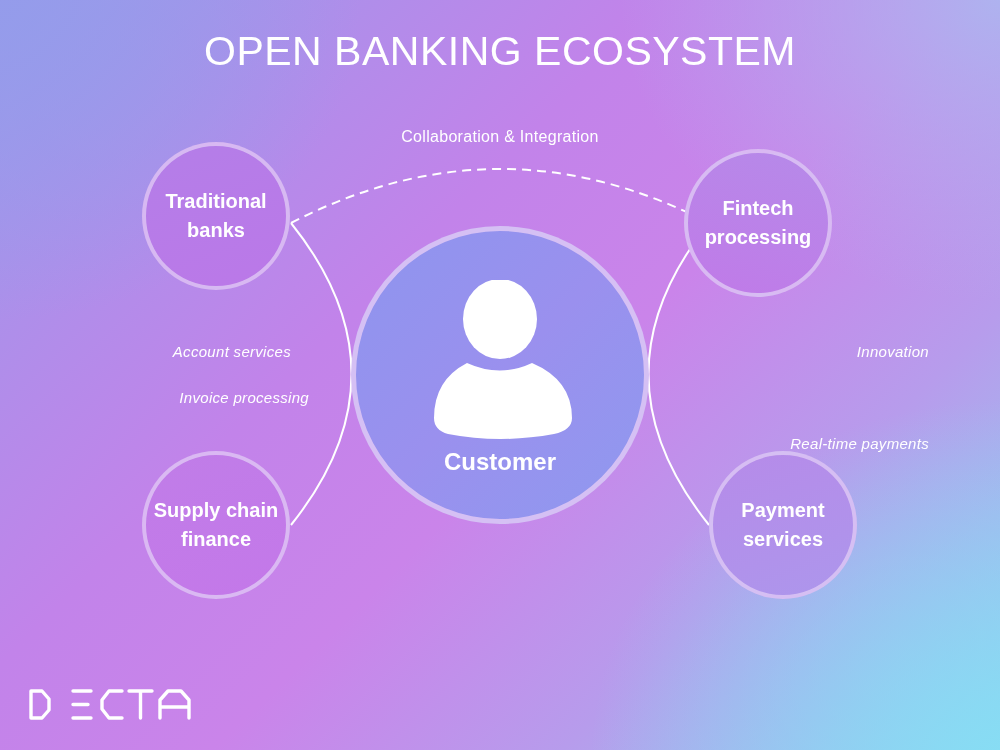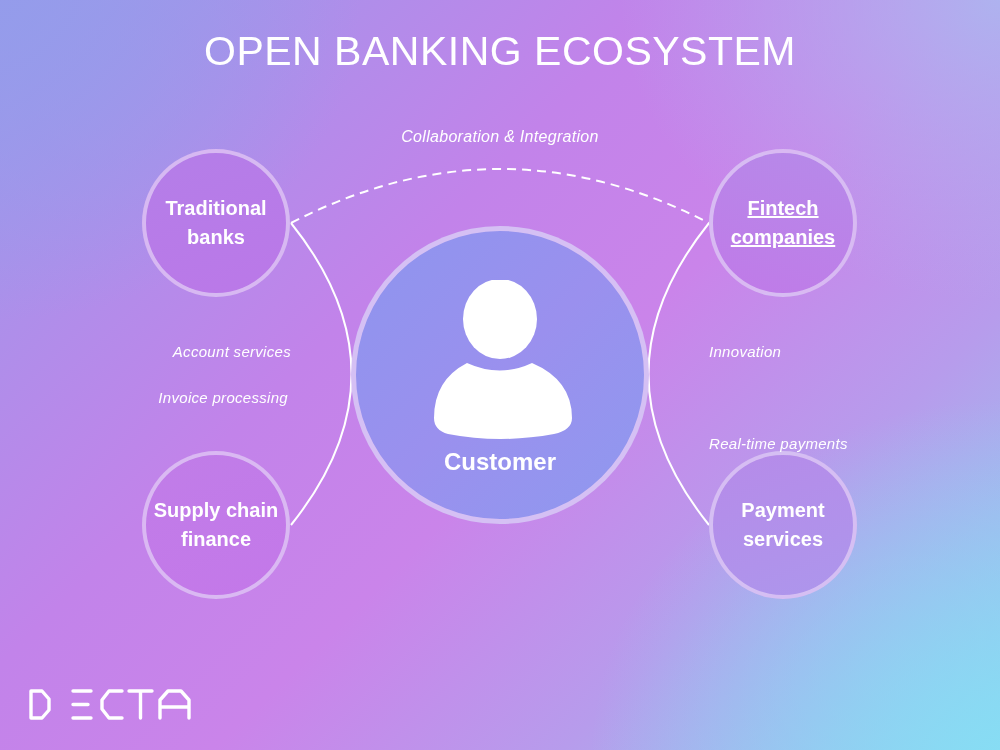--- a/index.html
+++ b/index.html
@@ -13,52 +13,52 @@
         linear-gradient(135deg, #9a9aea 0%, #c283ea 38%, #ca84ea 55%, #b79cec 75%, #92cff0 100%);
     }
     .canvas { position: absolute; left: 0; top: 0; width: 1000px; height: 622px; }
     .title {
       position: absolute; left: 0; top: 28px; width: 1000px; text-align: center;
       color: #ffffff; font-size: 41px; font-weight: 400; letter-spacing: 0.5px;
       font-family: "Liberation Sans", "DejaVu Sans", sans-serif;
     }
     .collab-label {
       position: absolute; left: 300px; top: 128px; width: 400px; text-align: center;
-      color: #ffffff; font-size: 16px; font-style: italic; letter-spacing: 0.3px;
+      color: #ffffff; font-size: 16px; letter-spacing: 0.3px;
     }
     svg.lines { position: absolute; left: 0; top: 0; }
     .node {
       position: absolute; border-radius: 50%;
       box-sizing: border-box;
       border: 4px solid rgba(226,205,245,0.75);
       display: flex; align-items: center; justify-content: center;
       text-align: center; color: #ffffff; font-weight: 700; font-size: 20px; line-height: 29px;
     }
     .node.small { width: 148px; height: 148px; }
-    .node.tl { left: 142px; top: 149px; background: linear-gradient(160deg, #b47ee8 0%, #bb78e8 100%); }
-    .node.tr { left: 709px; top: 149px; background: linear-gradient(200deg, #b68ae9 0%, #c07ae8 100%); text-decoration: underline; }
+    .node.tl { left: 142px; top: 142px; background: linear-gradient(160deg, #b47ee8 0%, #bb78e8 100%); }
+    .node.tr { left: 684px; top: 149px; background: linear-gradient(200deg, #b68ae9 0%, #c07ae8 100%); }
     .node.bl { left: 142px; top: 451px; background: linear-gradient(160deg, #c07de8 0%, #c478e9 100%); }
     .node.br { left: 709px; top: 451px; background: linear-gradient(160deg, #b68be9 0%, #ad96ec 100%); }
     .node-label { display: block; width: 140px; }
     .center-node {
       position: absolute; left: 351px; top: 226px; width: 298px; height: 298px; border-radius: 50%;
       box-sizing: border-box; border: 5px solid rgba(224,200,244,0.85);
       background: linear-gradient(135deg, #8e95ee 0%, #9a90ee 50%, #8f99ef 100%);
     }
     .person-icon { position: absolute; left: 78px; top: 49px; }
     .customer-label {
       position: absolute; left: 0; top: 217px; width: 288px; text-align: center;
       color: #ffffff; font-weight: 700; font-size: 24px;
     }
     .side-label {
       position: absolute; color: #ffffff; font-style: italic; font-size: 15px; letter-spacing: 0.3px;
       white-space: nowrap;
     }
     .side-label.left { text-align: right; width: 200px; }
-    .side-label.right { text-align: left; width: 220px; }
+    .side-label.right { text-align: right; width: 220px; }
     .logo { position: absolute; left: 28px; top: 688px; }
   </style>
 </head>
 <body>
 
 <div class="canvas">
 
   <div class="title">OPEN BANKING ECOSYSTEM</div>
 
   <div class="collab-label">Collaboration &amp; Integration</div>
@@ -75,21 +75,21 @@
   <div class="node small tl">
     <span class="node-label">
       <span>Traditional</span><br>
       <span>banks</span>
     </span>
   </div>
 
   <div class="node small tr">
     <span class="node-label">
       <span>Fintech</span><br>
-      <span>companies</span>
+      <span>processing</span>
     </span>
   </div>
 
   <div class="node small br">
     <span class="node-label">
       <span>Payment</span><br>
       <span>services</span>
     </span>
   </div>
 
@@ -102,21 +102,21 @@
 
   <div class="center-node">
     <svg class="person-icon" width="140" height="160" viewBox="0 0 140 160">
       <ellipse cx="66" cy="39" rx="37" ry="40" fill="#ffffff"></ellipse>
       <path d="M 33 83 Q 66 98 98 83 Q 138 100 138 138 Q 138 150 120 154 Q 66 164 14 154 Q 0 150 0 138 Q 0 100 33 83 Z" fill="#ffffff"></path>
     </svg>
     <div class="customer-label">Customer</div>
   </div>
 
   <div class="side-label left" style="left:91px; top:343px;">Account services</div>
-  <div class="side-label left" style="left:88px; top:389px;">Invoice processing</div>
+  <div class="side-label left" style="left:109px; top:389px;">Invoice processing</div>
 
   <div class="side-label right" style="left:709px; top:343px;">Innovation</div>
   <div class="side-label right" style="left:709px; top:389px;margin-top:46px;">Real-time payments</div>
 
   <div class="logo">
     <svg width="170" height="34" viewBox="0 0 170 34" aria-label="DECTA">
       <g fill="none" stroke="#ffffff" stroke-width="3.4" stroke-linecap="round" stroke-linejoin="round">
 
         <path d="M 3 3 L 14 3 L 21 11 L 21 22 L 14 30 L 3 30 Z"></path>
 

